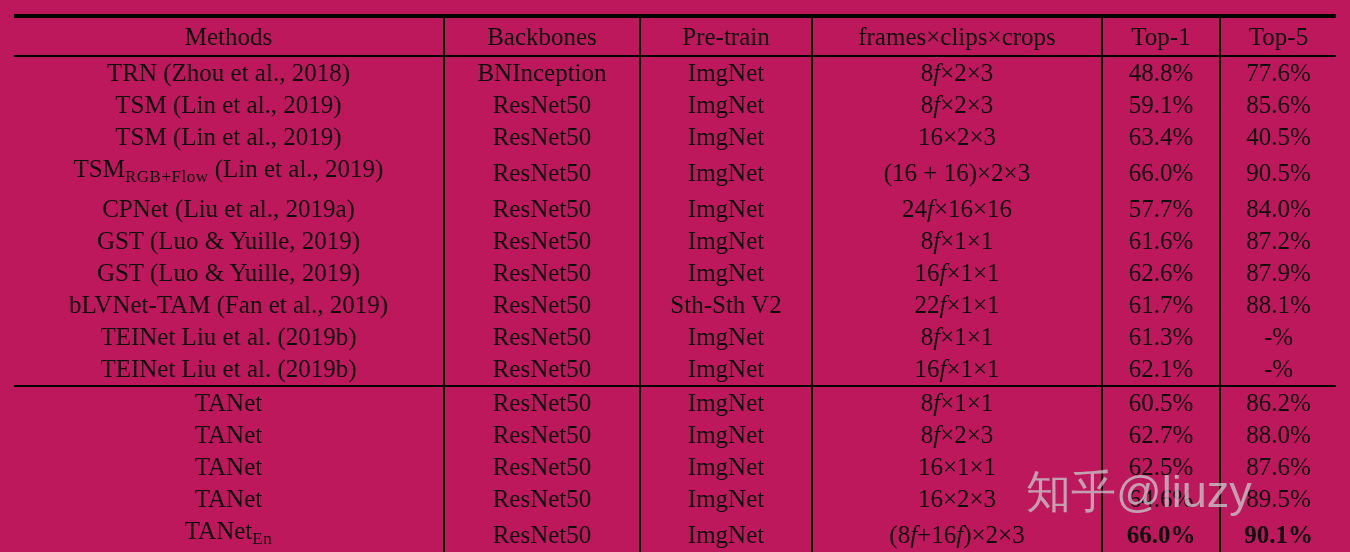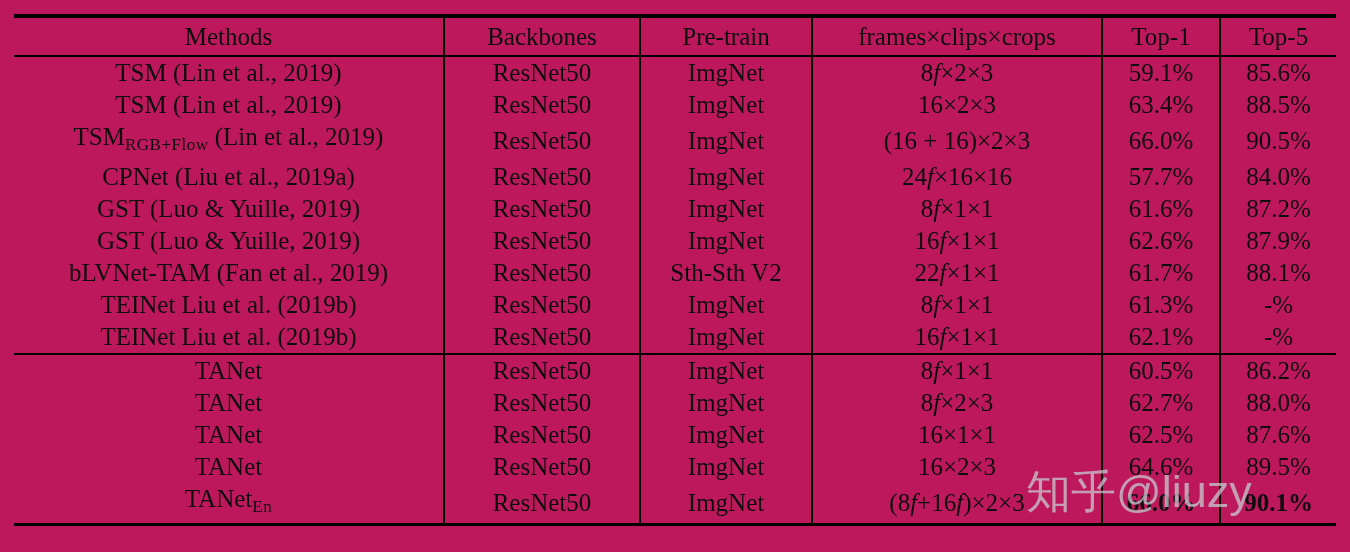--- a/index.html
+++ b/index.html
@@ -83,34 +83,42 @@
         <th class="b0">Methods</th>
         <th class="b1">Backbones</th>
         <th class="b2">Pre-train</th>
         <th class="b3">frames×clips×crops</th>
         <th class="b4">Top-1</th>
         <th>Top-5</th>
       </tr>
     </thead>
     <tbody id="table-body">
         <tr>
+          <td class="b0"><span>TRN (Zhou et al., 2018)</span></td>
+          <td class="b1"><span>BNInception</span></td>
+          <td class="b2"><span>ImgNet</span></td>
+          <td class="b3"><span>8</span><span class="s-i">f</span><span>×2×3</span></td>
+          <td class="b4"><span>48.8%</span></td>
+          <td><span>77.6%</span></td>
+        </tr>
+        <tr>
           <td class="b0"><span>TSM (Lin et al., 2019)</span></td>
           <td class="b1"><span>ResNet50</span></td>
           <td class="b2"><span>ImgNet</span></td>
           <td class="b3"><span>8</span><span class="s-i">f</span><span>×2×3</span></td>
           <td class="b4"><span>59.1%</span></td>
           <td><span>85.6%</span></td>
         </tr>
         <tr>
           <td class="b0"><span>TSM (Lin et al., 2019)</span></td>
           <td class="b1"><span>ResNet50</span></td>
           <td class="b2"><span>ImgNet</span></td>
           <td class="b3"><span>16×2×3</span></td>
           <td class="b4"><span>63.4%</span></td>
-          <td><span>88.5%</span></td>
+          <td><span>40.5%</span></td>
         </tr>
         <tr>
           <td class="b0"><span>TSM</span><span class="s-sub">RGB+Flow</span><span> (Lin et al., 2019)</span></td>
           <td class="b1"><span>ResNet50</span></td>
           <td class="b2"><span>ImgNet</span></td>
           <td class="b3"><span>(16 + 16)×2×3</span></td>
           <td class="b4"><span>66.0%</span></td>
           <td><span>90.5%</span></td>
         </tr>
         <tr>

